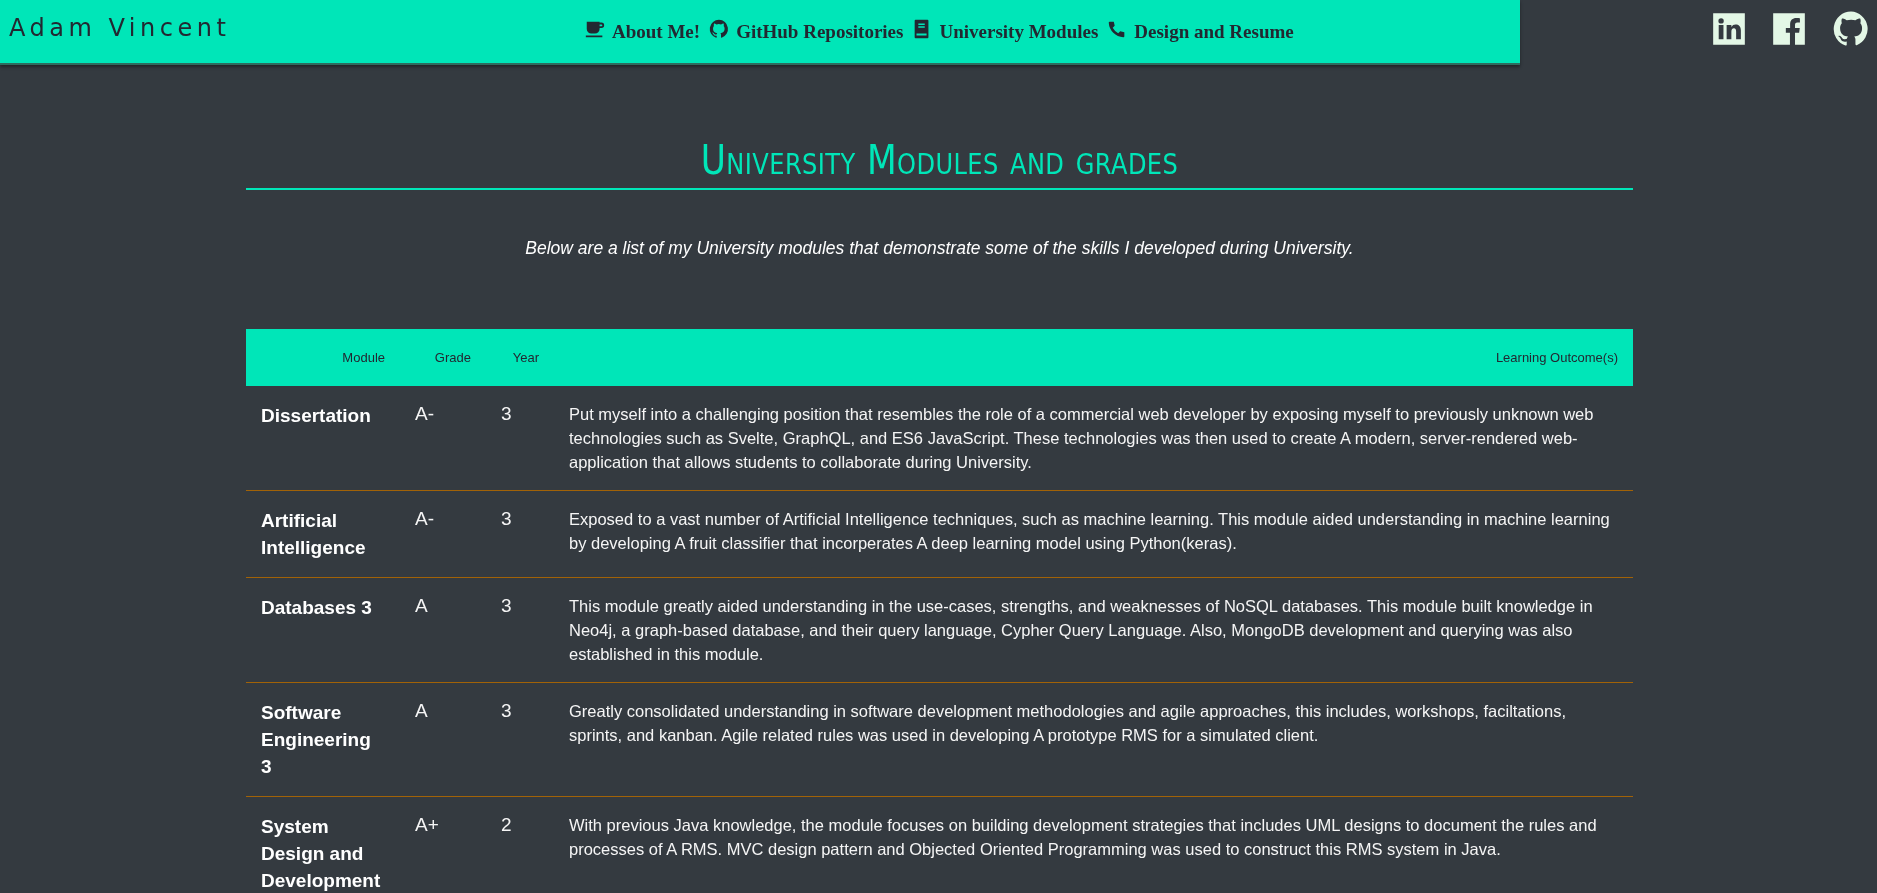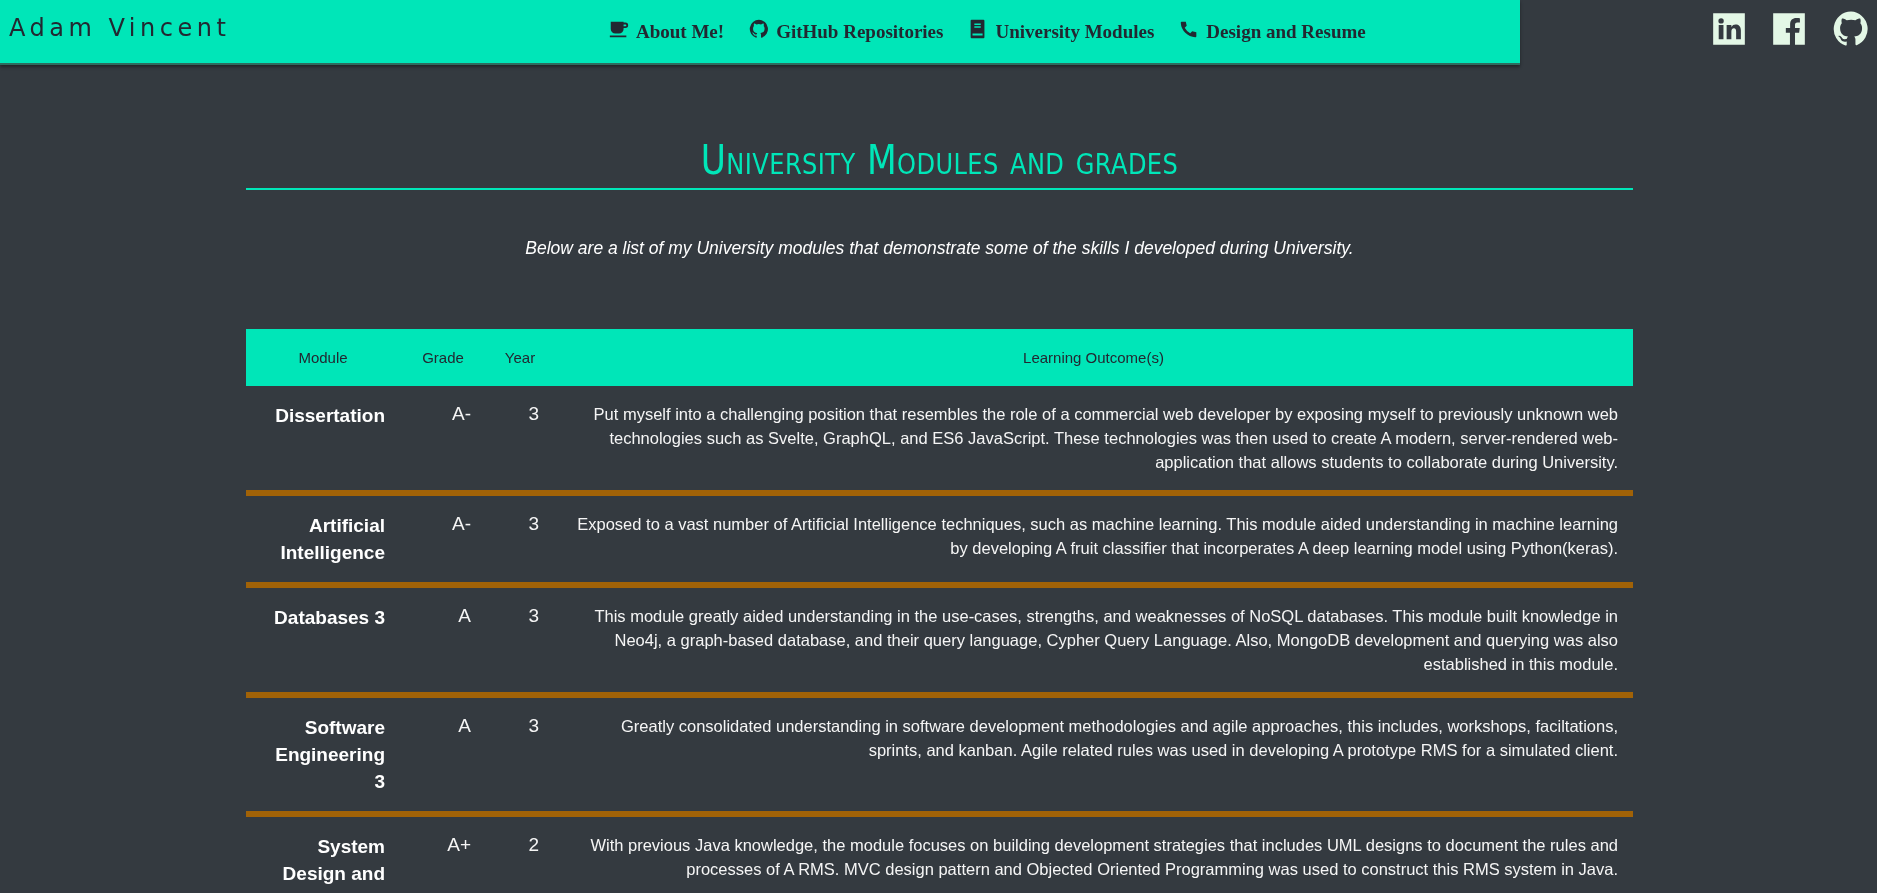--- a/index.html
+++ b/index.html
@@ -1,32 +1,32 @@
 <!DOCTYPE html>
 <html><head>
   <meta charset="utf-8">
   <style>
     * { box-sizing: border-box; margin: 0; padding: 0; }
     html, body { width: 1877px; height: 893px; overflow: hidden; }
     body { background: #343a40; font-family: "Liberation Sans", sans-serif; color: #ffffff; position: relative; }
     .navbar { position: absolute; left: 0; top: 0; width: 1520px; height: 65px; background: #00e6b8; border-bottom: 2px solid #2f6b5e; box-shadow: 0 2px 3px rgba(0,0,0,0.4); }
     .brand { position: absolute; left: 9px; top: 14px; font-size: 24px; letter-spacing: 4.5px; color: #222831; font-family: "DejaVu Sans", sans-serif; font-weight: 400; }
-    .nav-links { position: absolute; left: 608px; top: 18px; display: flex; gap: 24px; align-items: center; }
+    .nav-links { position: absolute; left: 584px; top: 18px; display: flex; gap: 8px; align-items: center; }
     .nav-link { display: flex; align-items: center; gap: 6px; color: #222831; font-family: "Liberation Serif", serif; font-weight: 700; font-size: 19px; text-decoration: none; cursor: pointer; }
     .nav-link svg { width: 22px; height: 22px; fill: #222831; }
     .social-icon { position: absolute; width: 38px; height: 38px; cursor: pointer; }
     .social-icon svg { width: 38px; height: 38px; fill: #e3f7e6; }
     .container { position: absolute; left: 246px; top: 65px; width: 1387px; }
     .heading { position: absolute; left: 0; top: 72px; width: 1387px; text-align: center; color: #00e6b8; font-family: "DejaVu Sans", sans-serif; font-size: 40px; font-variant: small-caps; letter-spacing: 0.5px; font-weight: 400; transform: scaleX(0.86); }
     .heading-line { position: absolute; left: 0; top: 123px; width: 1387px; height: 2px; background: #00e6b8; }
     .subtitle { position: absolute; left: 0; top: 173px; width: 1387px; text-align: center; font-size: 17.5px; color: #ffffff; font-style: italic; }
     table { position: absolute; left: 0; top: 264px; width: 1387px; border-collapse: collapse; font-size: 17px; }
     thead tr { background: #00e6b8; height: 57px; }
-    thead th { color: #222831; font-weight: 400; text-align: center; font-size: 15px; padding: 0 15px; vertical-align: middle; }
-    tbody td { padding: 16px 15px 16px 15px; vertical-align: top; line-height: 24px; border-bottom: 6px solid #a16207; color: #f5f5f5; text-align: right; }
+    thead th { color: #222831; font-weight: 400; text-align: right; font-size: 13px; padding: 0 15px; vertical-align: middle; }
+    tbody td { padding: 16px 15px 16px 15px; vertical-align: top; line-height: 24px; border-bottom: 1px solid #a16207; color: #f5f5f5; }
     tbody td.mod { font-weight: 700; font-size: 19px; line-height: 27px; width: 154px; color: #ffffff; }
     tbody td.grade { width: 86px; font-size: 19px; }
     tbody td.year { width: 68px; font-size: 19px; }
     tbody td.outcome { font-size: 16.5px; }
   </style>
 </head>
 <body>
 
 <nav class="navbar">
   <div class="brand">Adam Vincent</div>

